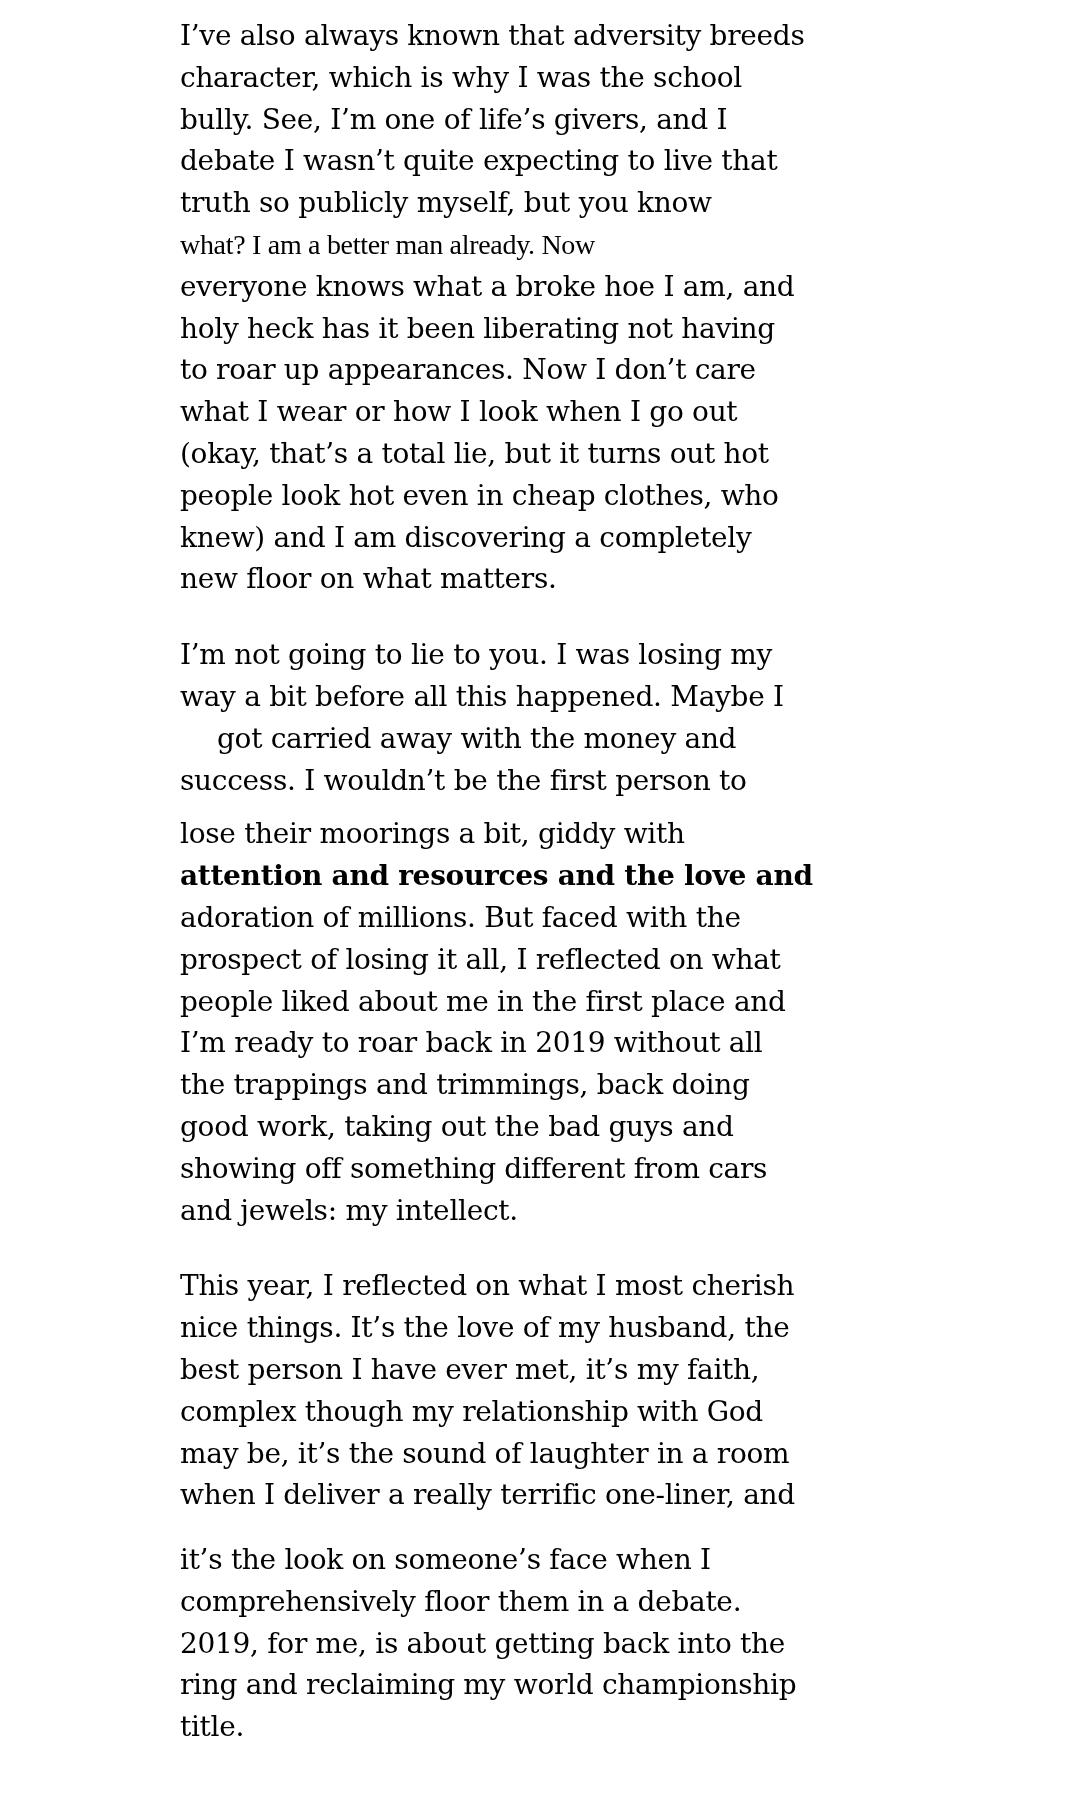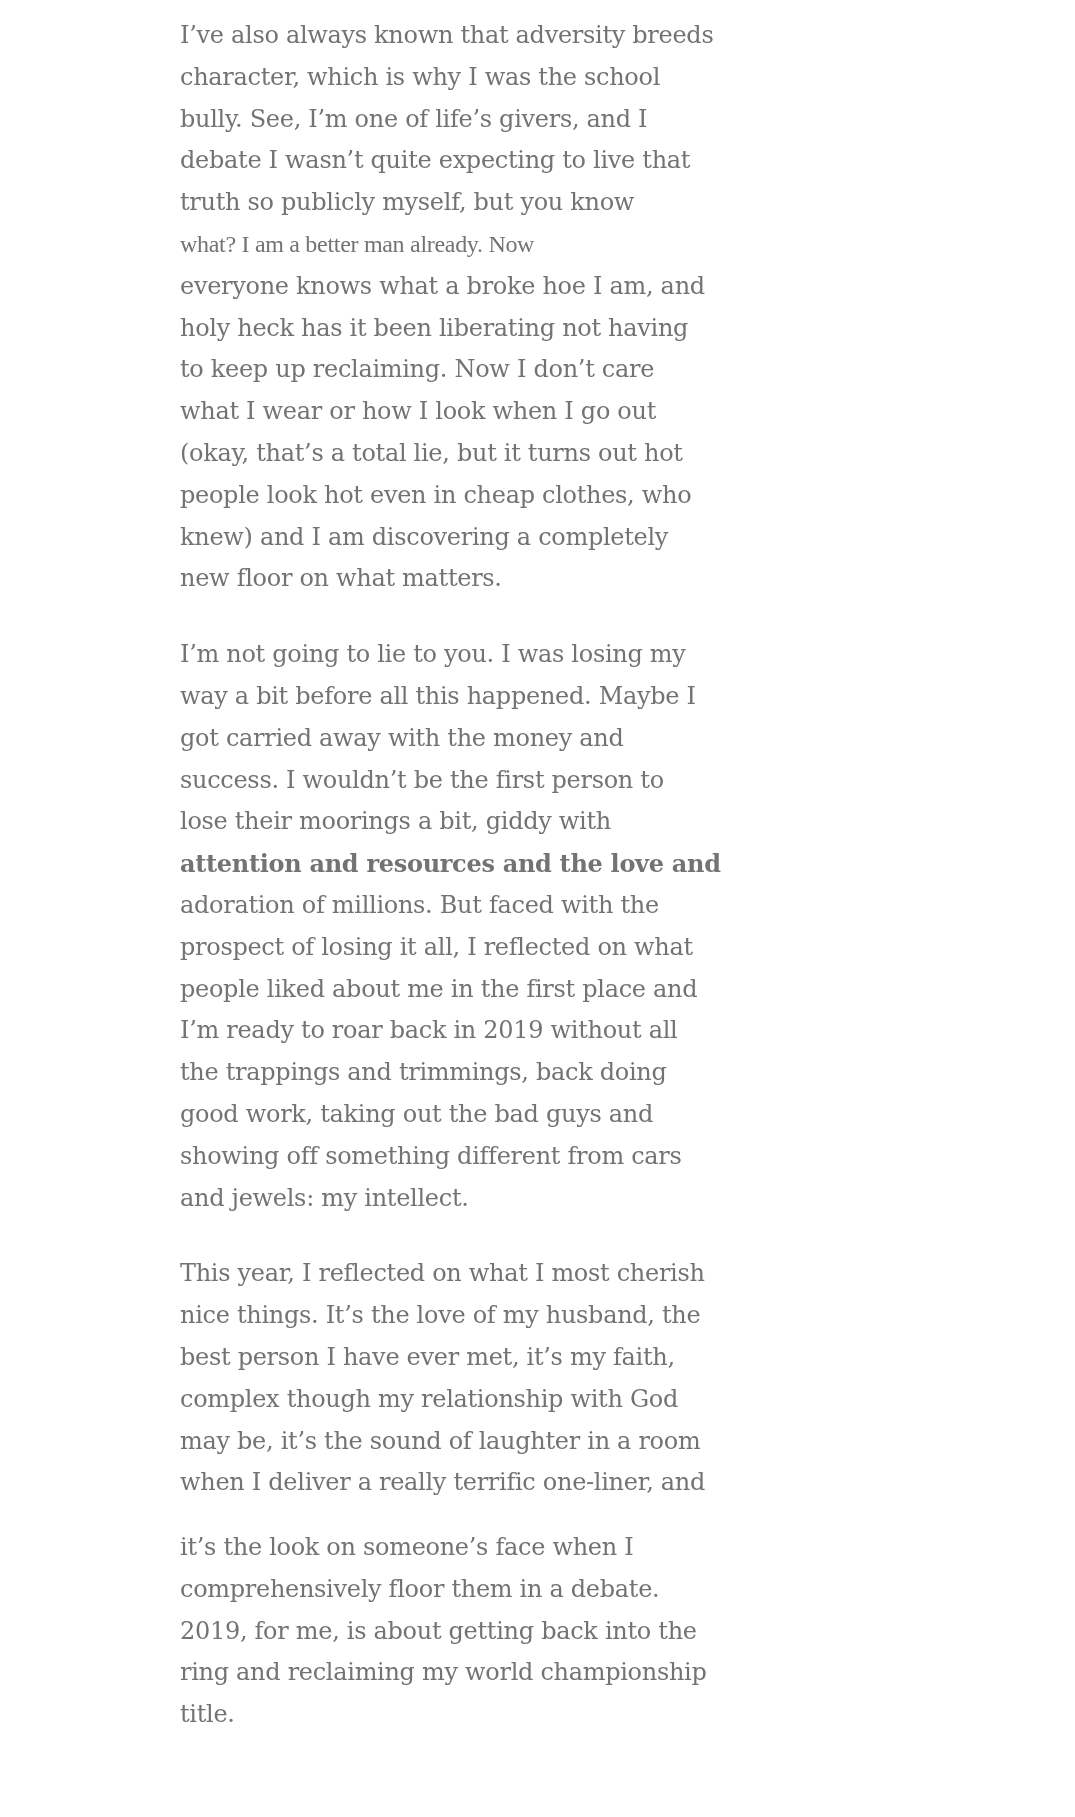--- a/index.html
+++ b/index.html
@@ -18,53 +18,53 @@
     position: absolute;
     left: 180px;
     top: 15px;
     width: 640px;
   }
   .para {
     margin: 0 0 34px 0;
     padding: 0;
   }
   .line {
-    font-size: 24px;
+    font-size: 28px;
     line-height: 41.8px;
     letter-spacing: -0.3px;
-    color: #737373;
+    color: #000000;
     white-space: pre;
   }
 </style>
 </head>
 <body>
 
 <div class="article">
   <p class="para">
       <span class="line" style="display: block;">I’ve also always known that adversity breeds</span>
       <span class="line" style="display: block;">character, which is why I was the school</span>
       <span class="line" style="display: block;">bully. See, I’m one of life’s givers, and I</span>
       <span class="line" style="display: block;">debate I wasn’t quite expecting to live that</span>
       <span class="line" style="display: block;">truth so publicly myself, but you know</span>
       <span class="line" style="display: block; font-family: Liberation Serif, serif;">what? I am a better man already. Now</span>
       <span class="line" style="display: block;">everyone knows what a broke hoe I am, and</span>
       <span class="line" style="display: block;">holy heck has it been liberating not having</span>
-      <span class="line" style="display: block;">to keep up reclaiming. Now I don’t care</span>
+      <span class="line" style="display: block;">to roar up appearances. Now I don’t care</span>
       <span class="line" style="display: block;">what I wear or how I look when I go out</span>
       <span class="line" style="display: block;">(okay, that’s a total lie, but it turns out hot</span>
       <span class="line" style="display: block;">people look hot even in cheap clothes, who</span>
       <span class="line" style="display: block;">knew) and I am discovering a completely</span>
       <span class="line" style="display: block;">new floor on what matters.</span>
     </p>
   <p class="para">
       <span class="line" style="display: block;">I’m not going to lie to you. I was losing my</span>
       <span class="line" style="display: block;">way a bit before all this happened. Maybe I</span>
-      <span class="line" style="display: block;">got carried away with the money and</span>
+      <span class="line" style="display: block; margin-left: 37px;">got carried away with the money and</span>
       <span class="line" style="display: block;">success. I wouldn’t be the first person to</span>
-      <span class="line" style="display: block;">lose their moorings a bit, giddy with</span>
+      <span class="line" style="display: block; margin-top: 12px;">lose their moorings a bit, giddy with</span>
       <span class="line" style="display: block; font-weight: bold;">attention and resources and the love and</span>
       <span class="line" style="display: block;">adoration of millions. But faced with the</span>
       <span class="line" style="display: block;">prospect of losing it all, I reflected on what</span>
       <span class="line" style="display: block;">people liked about me in the first place and</span>
       <span class="line" style="display: block;">I’m ready to roar back in 2019 without all</span>
       <span class="line" style="display: block;">the trappings and trimmings, back doing</span>
       <span class="line" style="display: block;">good work, taking out the bad guys and</span>
       <span class="line" style="display: block;">showing off something different from cars</span>
       <span class="line" style="display: block;">and jewels: my intellect.</span>
     </p>

